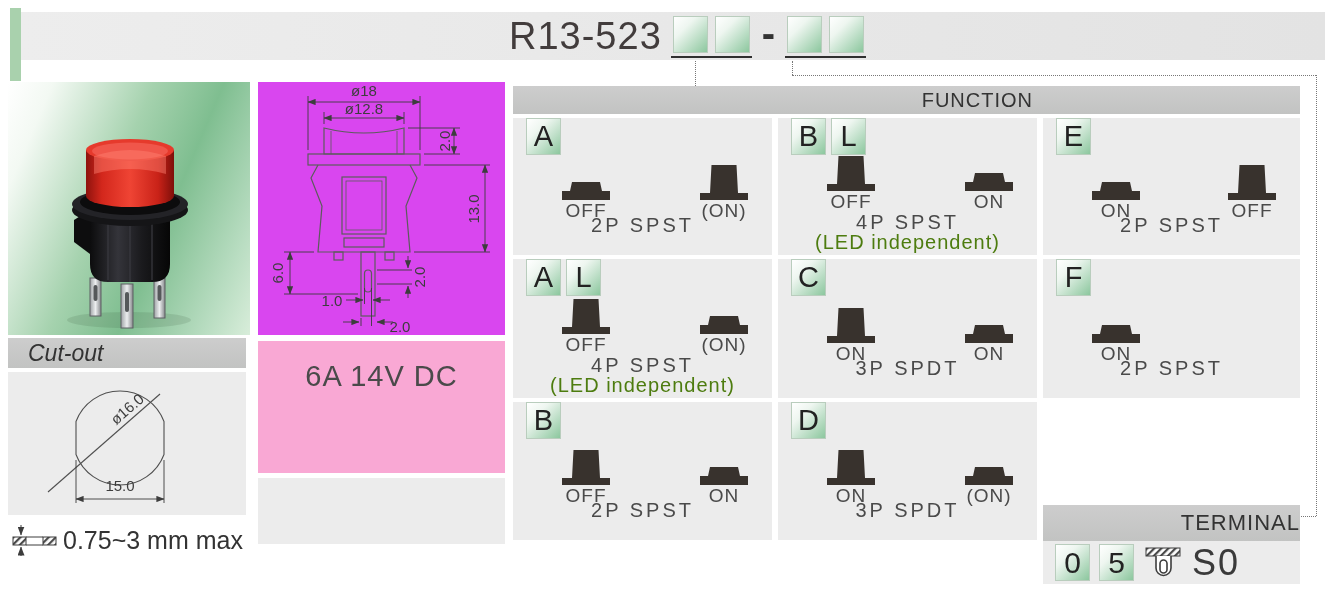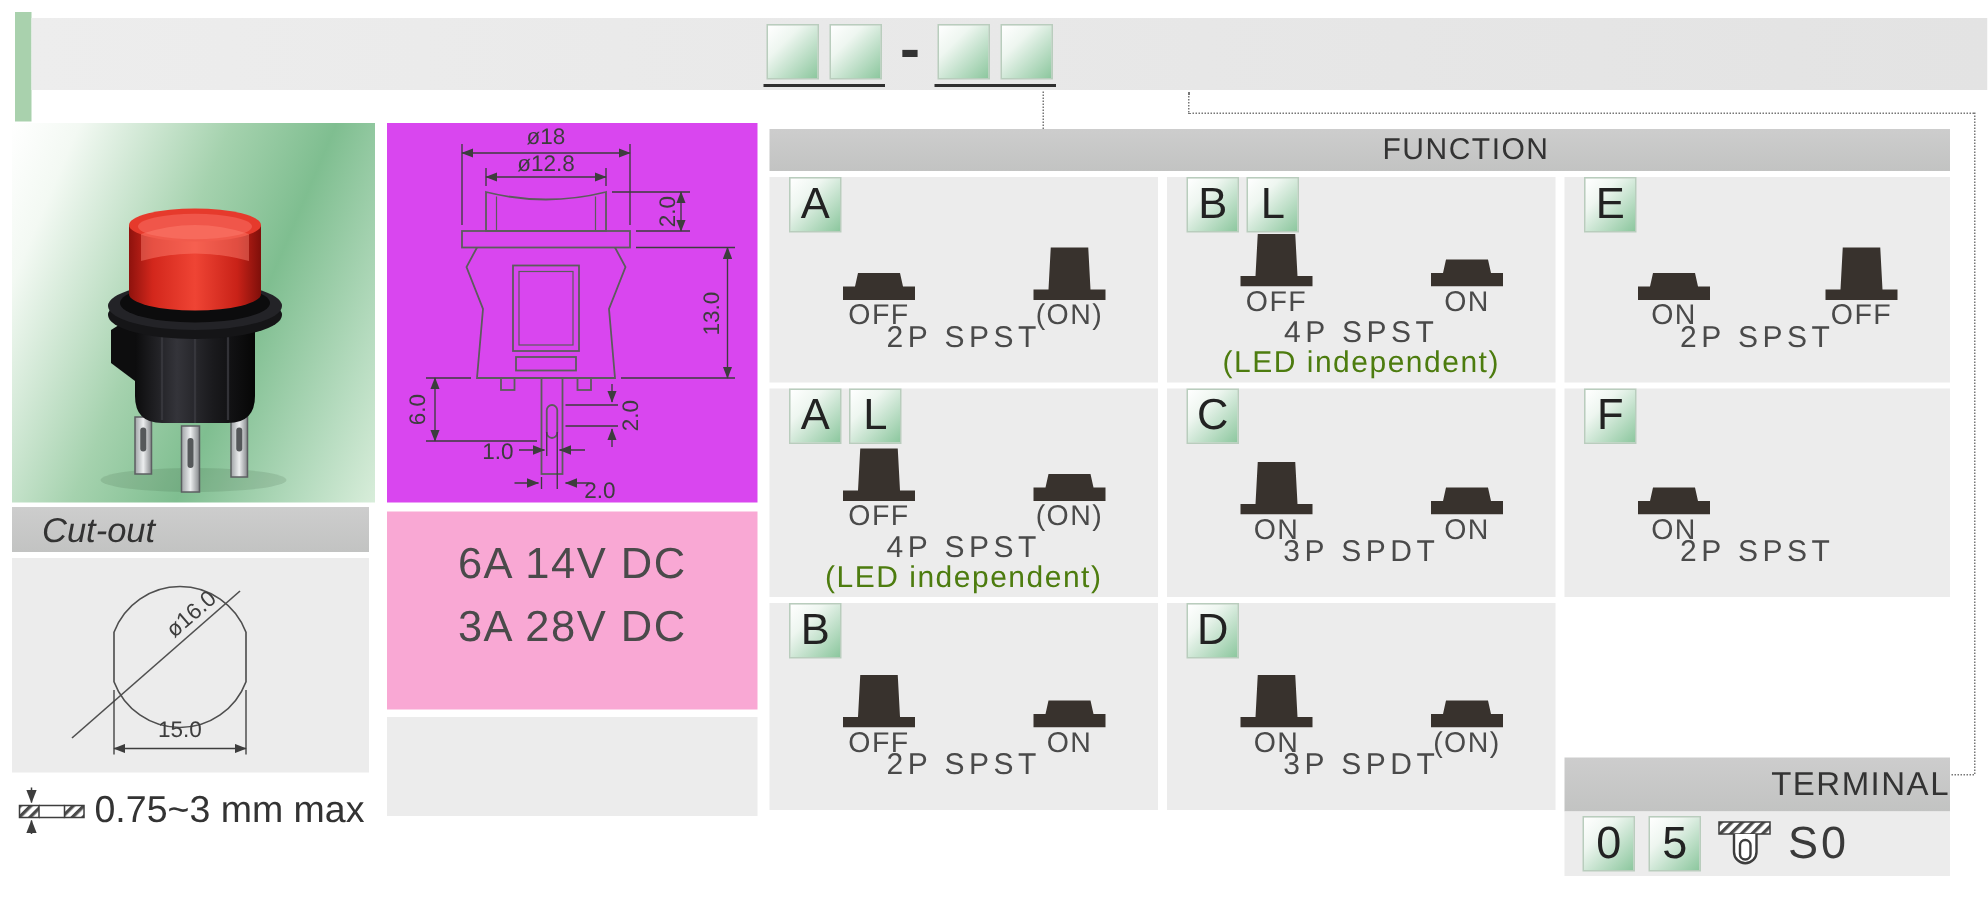--- a/index.html
+++ b/index.html
@@ -40,37 +40,37 @@
   .empty-box{left:258px;top:478px;width:247px;height:66px;background:#ececec;}
 
   
   .fn-head{left:513px;top:86px;width:787px;height:28px;}
   .fn-head span{display:block;width:520px;text-align:right;font-size:20px;letter-spacing:1px;}
   .fn-grid{left:513px;top:118px;width:787px;height:422px;display:grid;
      grid-template-columns:259px 259px 257px;grid-template-rows:137px 139px 138px;gap:4px 6px;}
   .fn-cell{background:#ececec;position:relative;}
   .badges{position:absolute;top:0;left:13px;display:flex;gap:5px;}
   .badge{display:flex;align-items:center;justify-content:center;font-size:29px;color:#222;}
-  .sw-row{position:absolute;left:40px;right:26px;bottom:33px;display:flex;
+  .sw-row{position:absolute;left:40px;right:15px;bottom:33px;display:flex;
           justify-content:space-between;align-items:flex-end;}
   .noted .sw-row{bottom:42px;}
   .sw{display:flex;flex-direction:column;align-items:center;min-width:66px;}
   .sw-label{font-size:19px;color:#4a4a4a;letter-spacing:1px;line-height:22px;}
   .fn-type{position:absolute;left:0;width:100%;text-align:center;bottom:18px;
            font-size:20px;letter-spacing:3px;color:#4a4a4a;}
   .noted .fn-type{bottom:21px;}
   .fn-note{position:absolute;left:0;width:100%;text-align:center;bottom:1px;
            font-size:20px;letter-spacing:1px;color:#4d7c0f;}
 
   
   .term-head{left:1043px;top:505px;width:257px;height:36px;justify-content:flex-end;font-size:22px;letter-spacing:1px;}
   .term-box{left:1043px;top:541px;width:257px;height:43px;background:#ececec;
             display:flex;align-items:center;gap:9px;padding-left:12px;box-sizing:border-box;}
   .term-code{display:flex;align-items:center;justify-content:center;font-size:30px;color:#222;}
-  .term-suffix{font-size:30px;color:#3a3a3a;letter-spacing:2px;}
+  .term-suffix{font-size:36px;color:#3a3a3a;letter-spacing:2px;}
 
   svg text{font-family:"Liberation Sans", sans-serif;font-size:15px;fill:#3d3d3d;}
 </style>
 </head>
 <body>
 
 <svg class="defs-svg" aria-hidden="true">
   <defs>
     <marker id="arw" markerWidth="9" markerHeight="7" refX="8.5" refY="3.5" orient="auto-start-reverse">
       <path d="M0 0 L9 3.5 L0 7 Z" fill="#3d3d3d"></path>
@@ -78,20 +78,21 @@
     <pattern id="hatch" width="5" height="5" patternUnits="userSpaceOnUse" patternTransform="rotate(45)">
       <rect width="5" height="5" fill="#ffffff"></rect>
       <rect width="2.2" height="5" fill="#4a4a4a"></rect>
     </pattern>
   </defs>
 </svg>
 
 <div class="abs accent"></div>
 <div class="abs hdr-bar"></div>
 <div class="abs title-row">
+  <span class="model">R13-523</span>
   <span class="box-pair">
     <span class="gbox"></span>
     <span class="gbox"></span>
   </span>
   <span class="dash">-</span>
   <span class="box-pair">
     <span class="gbox"></span>
     <span class="gbox"></span>
   </span>
 </div>
@@ -194,21 +195,20 @@
     <text x="217" y="131" text-anchor="middle" transform="rotate(-90 217 127)">13.0</text>
     <text x="21" y="195" text-anchor="middle" transform="rotate(-90 21 191)">6.0</text>
     <text x="74" y="224" text-anchor="middle">1.0</text>
     <text x="142" y="250" text-anchor="middle">2.0</text>
     <text x="163" y="199" text-anchor="middle" transform="rotate(-90 163 195)">2.0</text>
   </svg>
 </div>
 
 <div class="abs ratings-box">
   <div>6A 14V DC</div>
-  <div>3A 28V DC</div>
 </div>
 <div class="abs empty-box"></div>
 
 <div class="abs sec-head cutout-head">
   <span>Cut-out</span>
 </div>
 <div class="abs cutout-box">
   <svg width="238" height="143" viewBox="0 0 238 143">
     <g stroke="#4f4f4f" fill="none" stroke-width="1.1">
       <path d="M68 49.5 A47 47 0 0 1 156 49.5 L156 82.5 A47 47 0 0 1 68 82.5 Z"></path>

